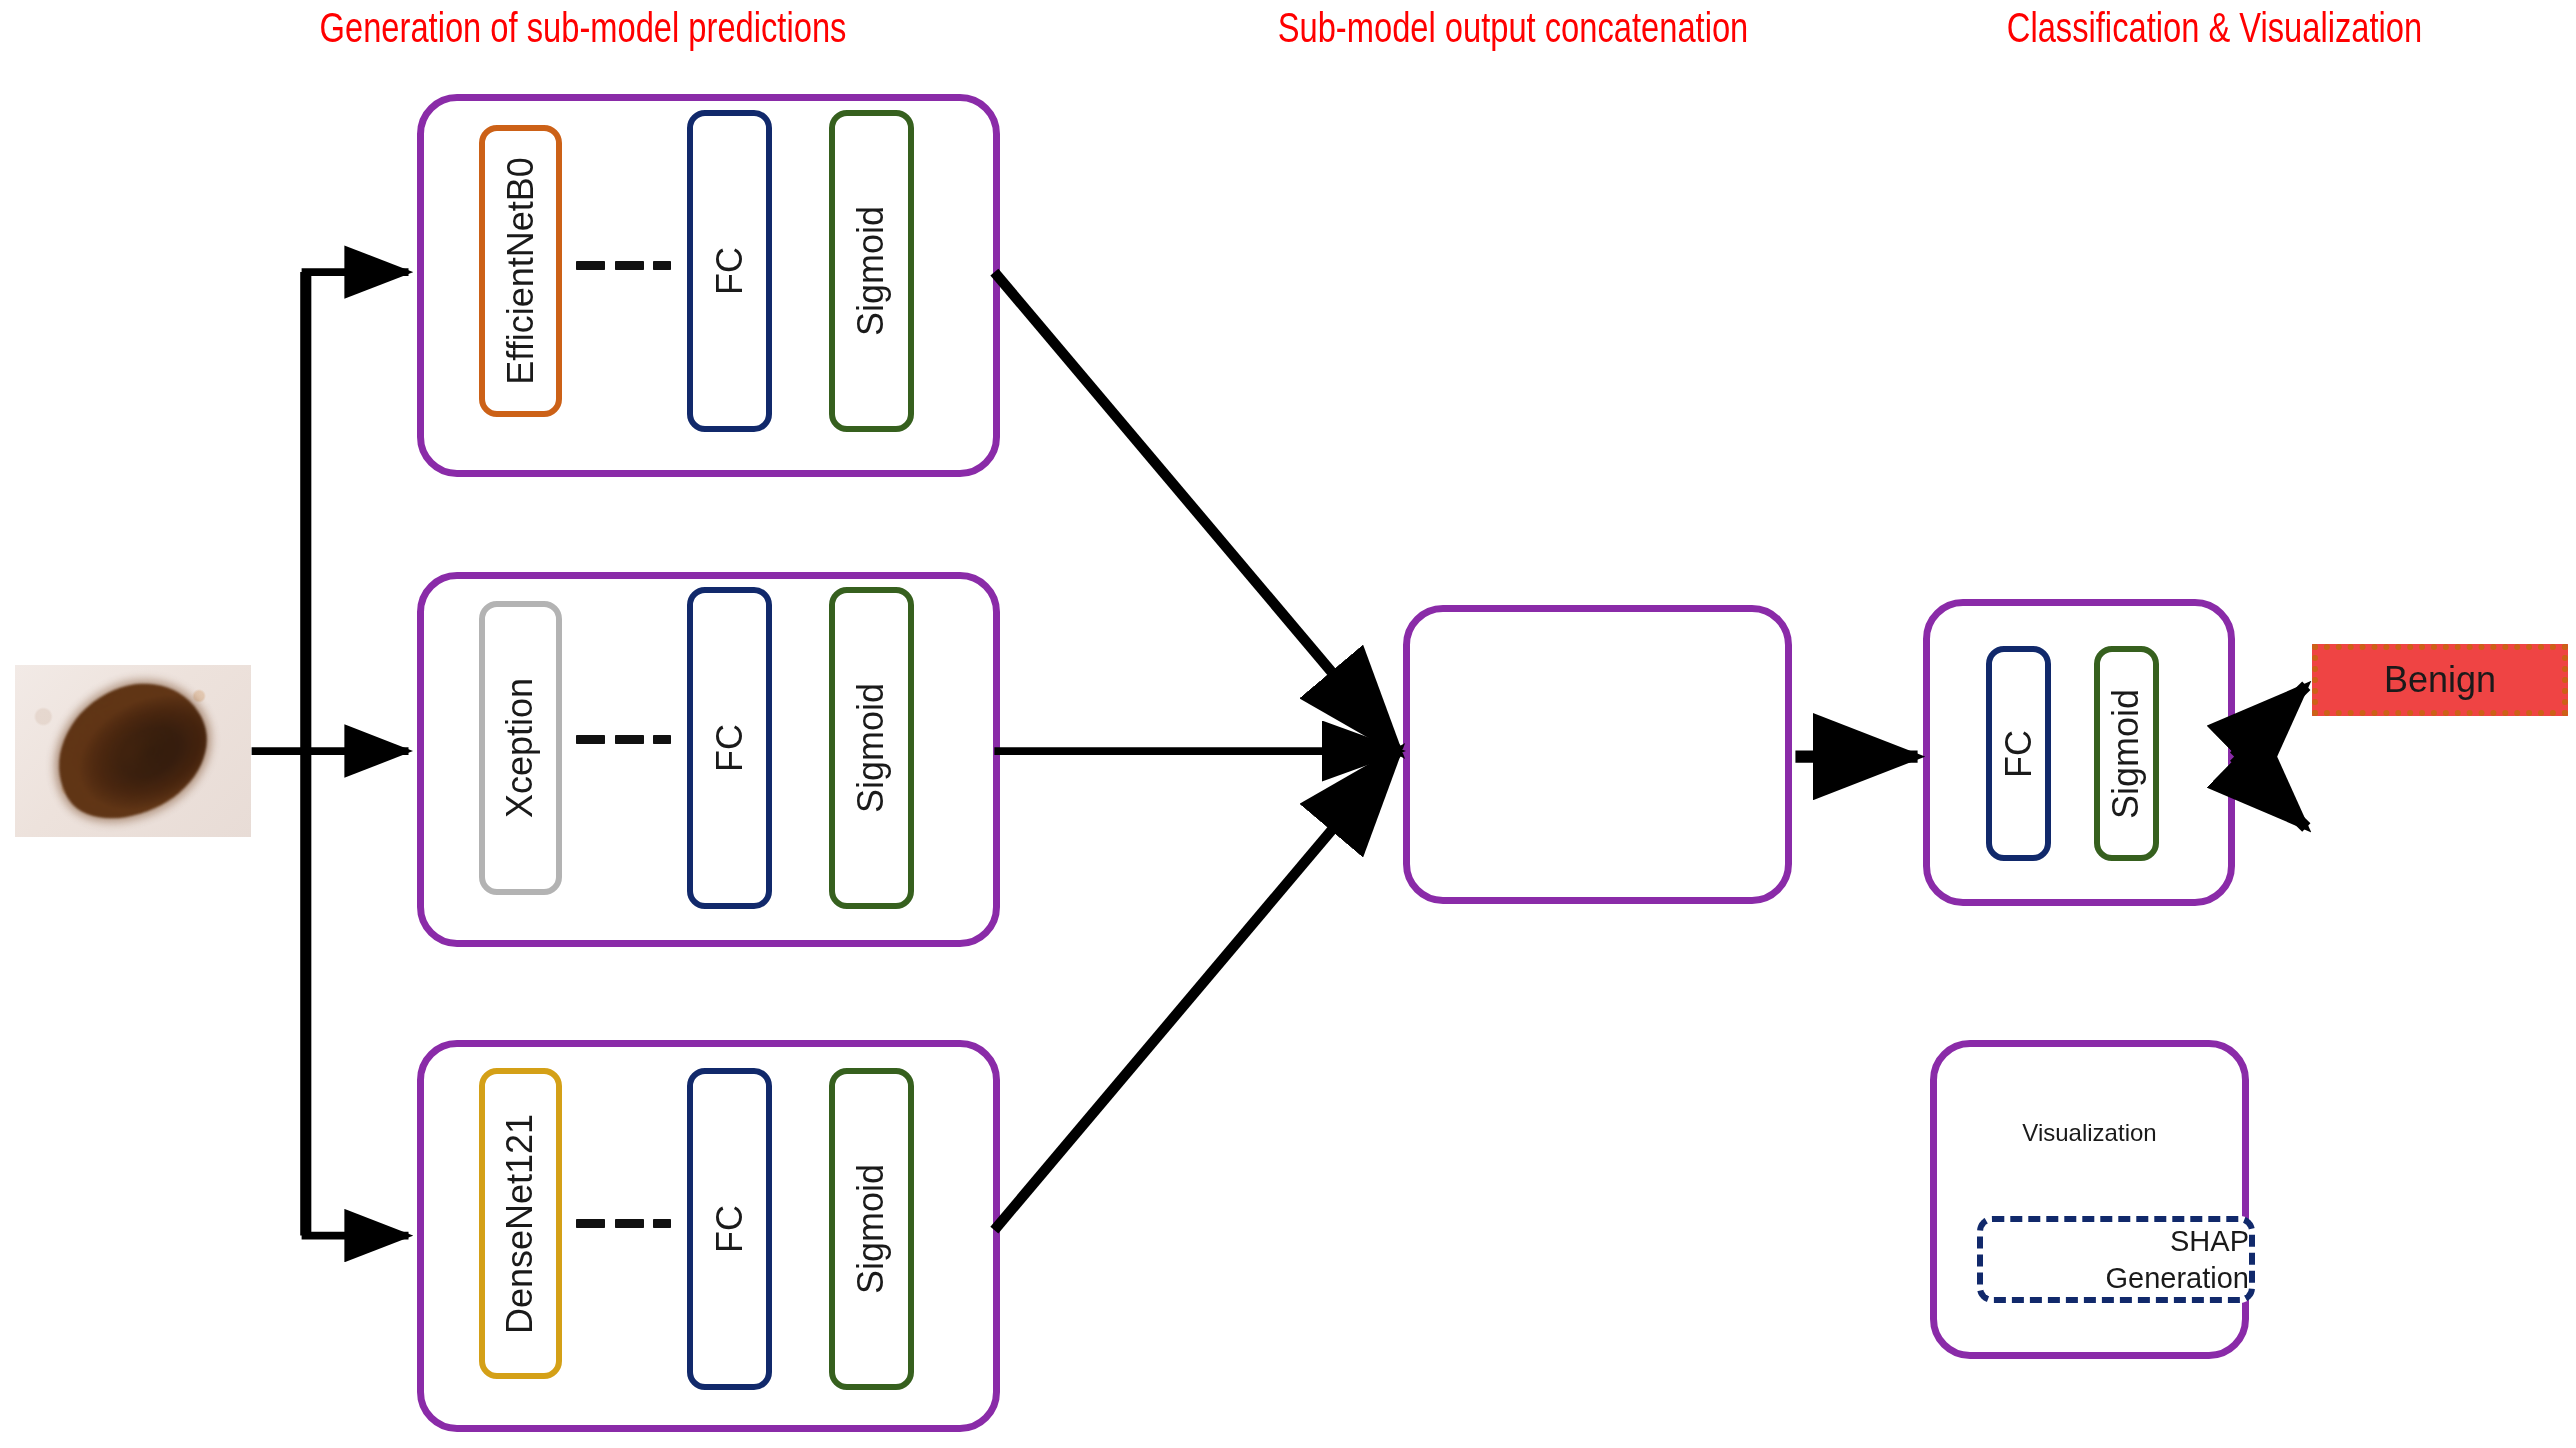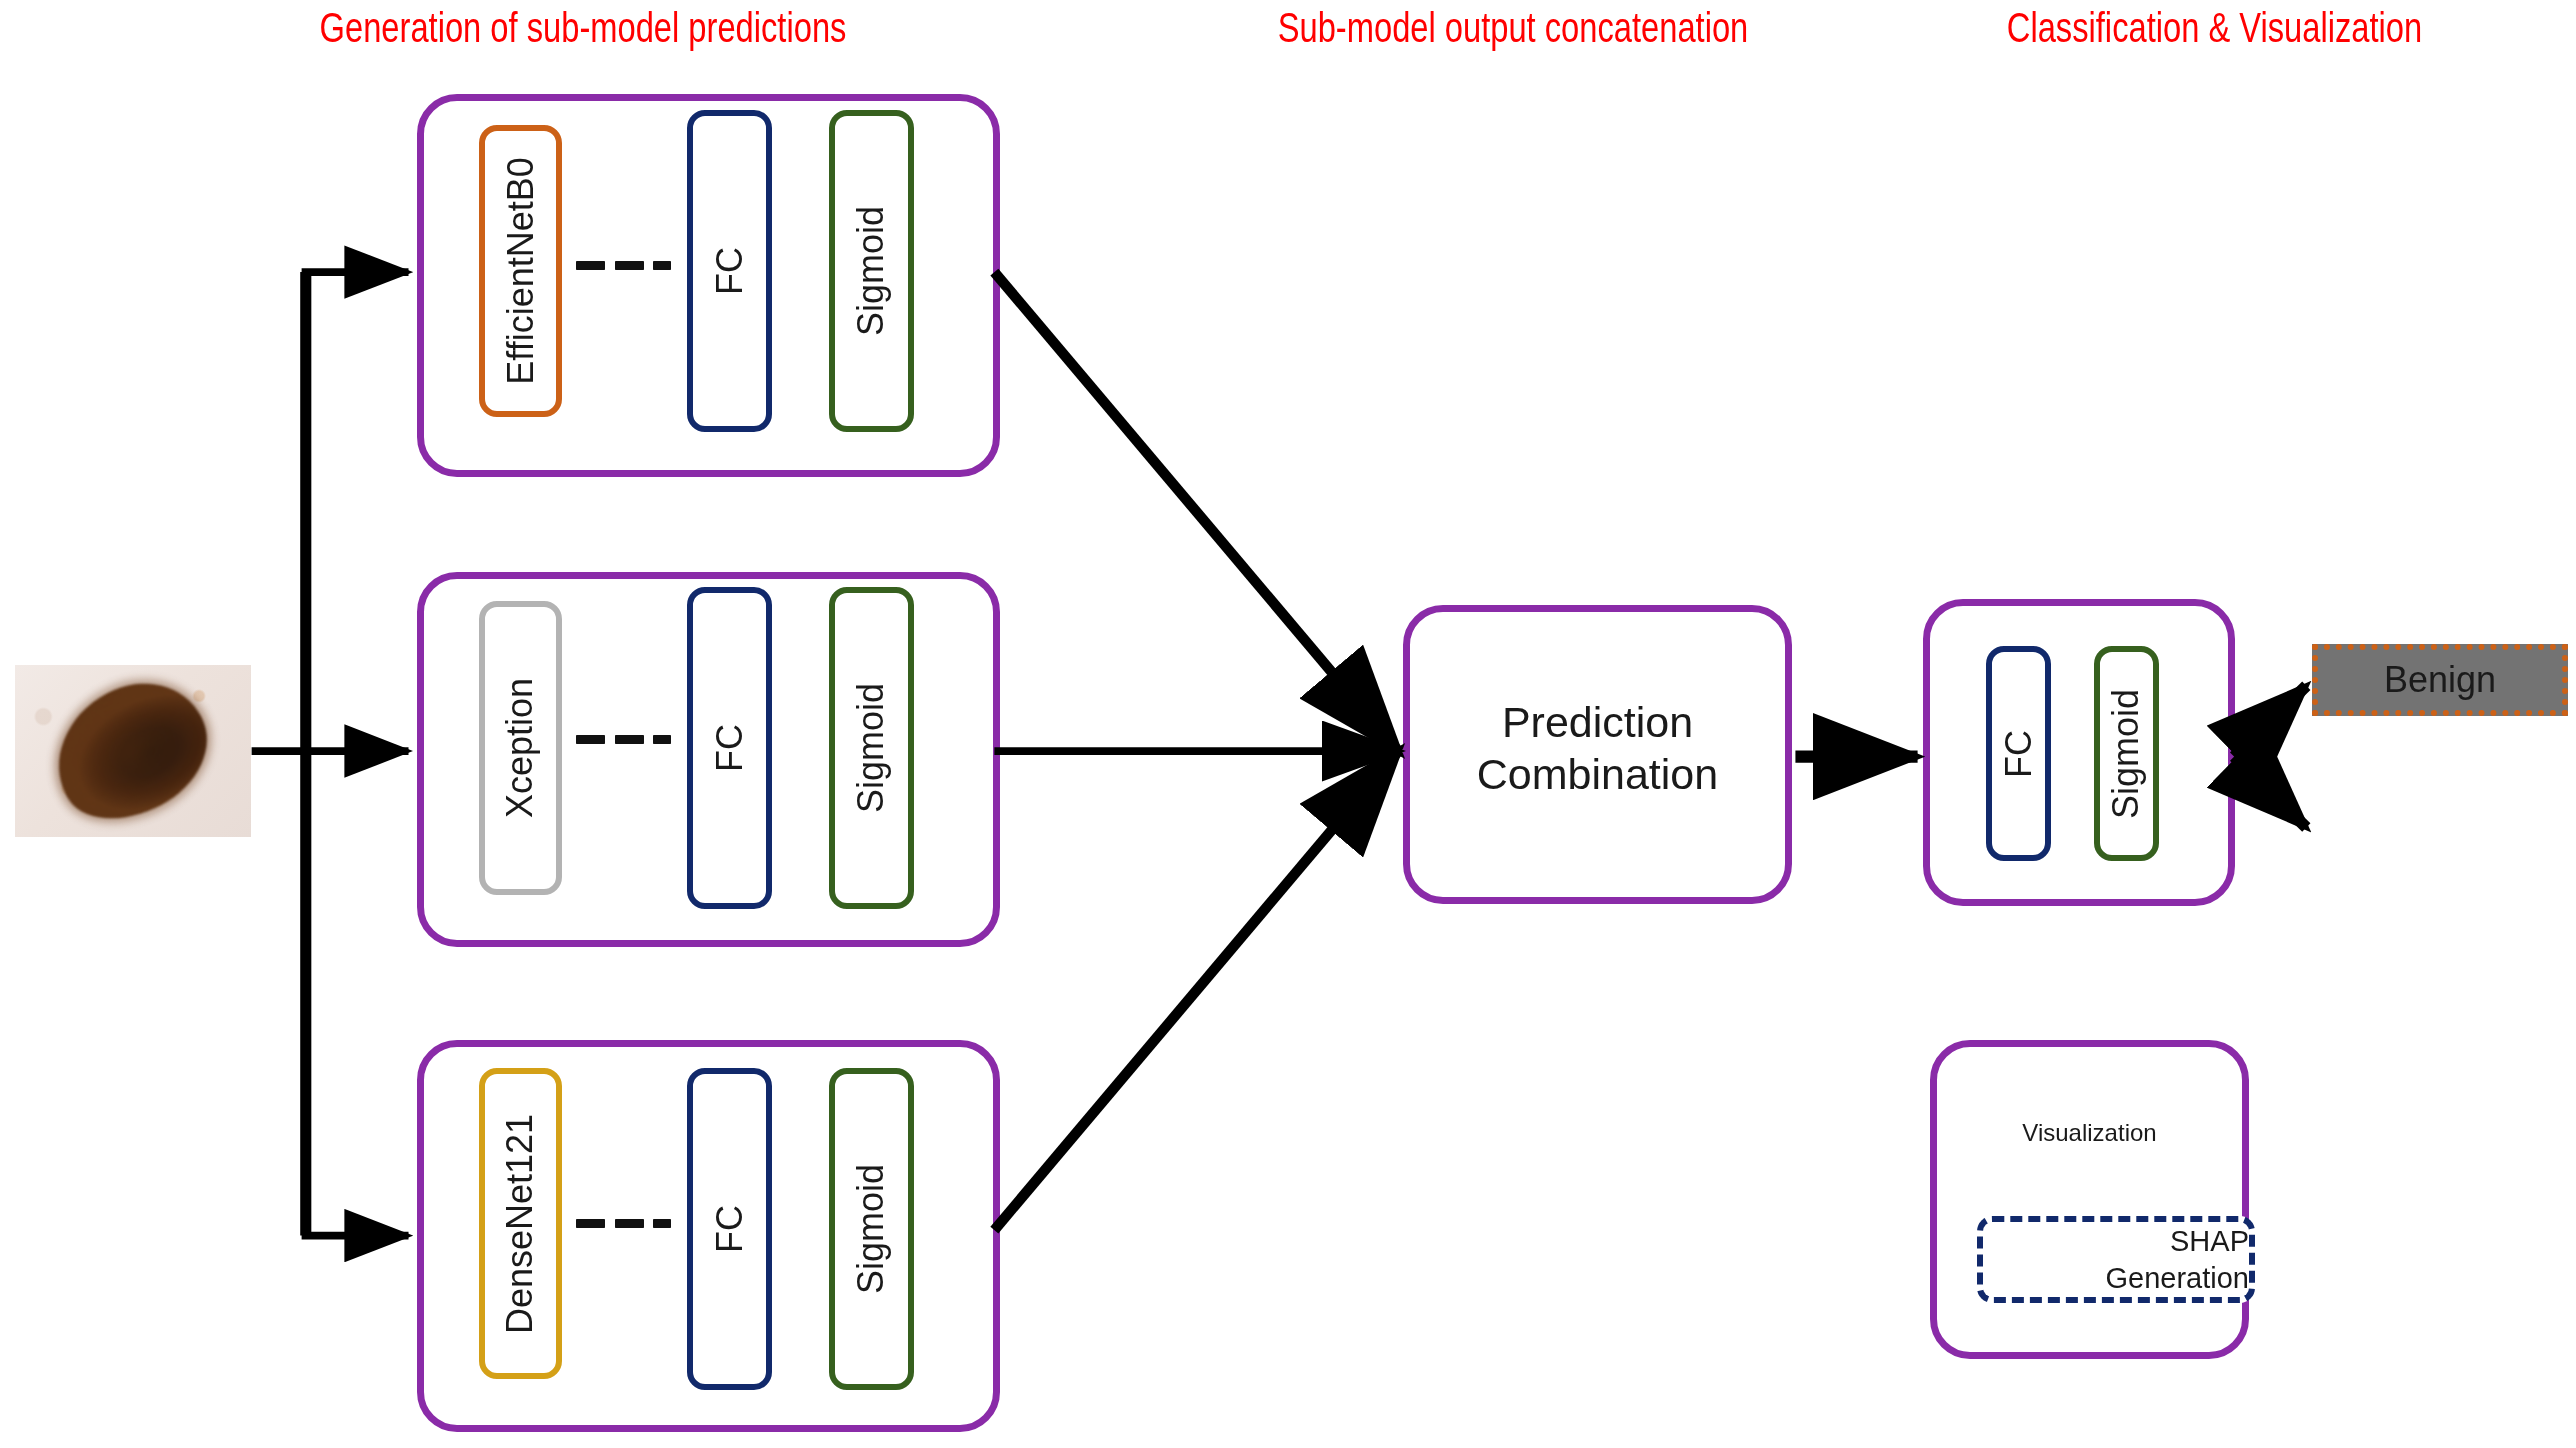--- a/index.html
+++ b/index.html
@@ -91,21 +91,21 @@
     font-size: 43px;
     color: #1a1a1a;
     line-height: 1.22;
     font-family: "Liberation Sans", sans-serif;
   }
 
   
   .outcome-box {
     position: absolute;
     border: 6.2px dotted #CC6117;
-    background: #737373;
+    background: #ef4444;
     box-sizing: border-box;
     display: flex;
     align-items: center;
     justify-content: center;
     font-size: 36px;
     color: #1a1a1a;
     font-family: "Liberation Sans", sans-serif;
   }
 
   
@@ -243,24 +243,20 @@
   </div>
   <div class="layer-box bd-navy" style="left:687px; top:1068px; width:85px; height:322px;">
     <span class="vlabel">FC</span>
   </div>
   <div class="layer-box bd-green" style="left:829px; top:1068px; width:85px; height:322px;">
     <span class="vlabel">Sigmoid</span>
   </div>
 
   <div class="purple-box" style="left:1403px; top:605px; width:389px; height:299px;">
   </div>
-  <div class="pc-text" style="left:1403px; top:696px; width:389px;">
-    <div>Prediction</div>
-    <div>Combination</div>
-  </div>
 
   <div class="purple-box" style="left:1923px; top:599px; width:312px; height:307px;">
   </div>
   <div class="layer-box bd-navy" style="left:1986px; top:646px; width:65px; height:215px;">
     <span class="vlabel">FC</span>
   </div>
   <div class="layer-box bd-green" style="left:2094px; top:646px; width:65px; height:215px;">
     <span class="vlabel">Sigmoid</span>
   </div>
 

